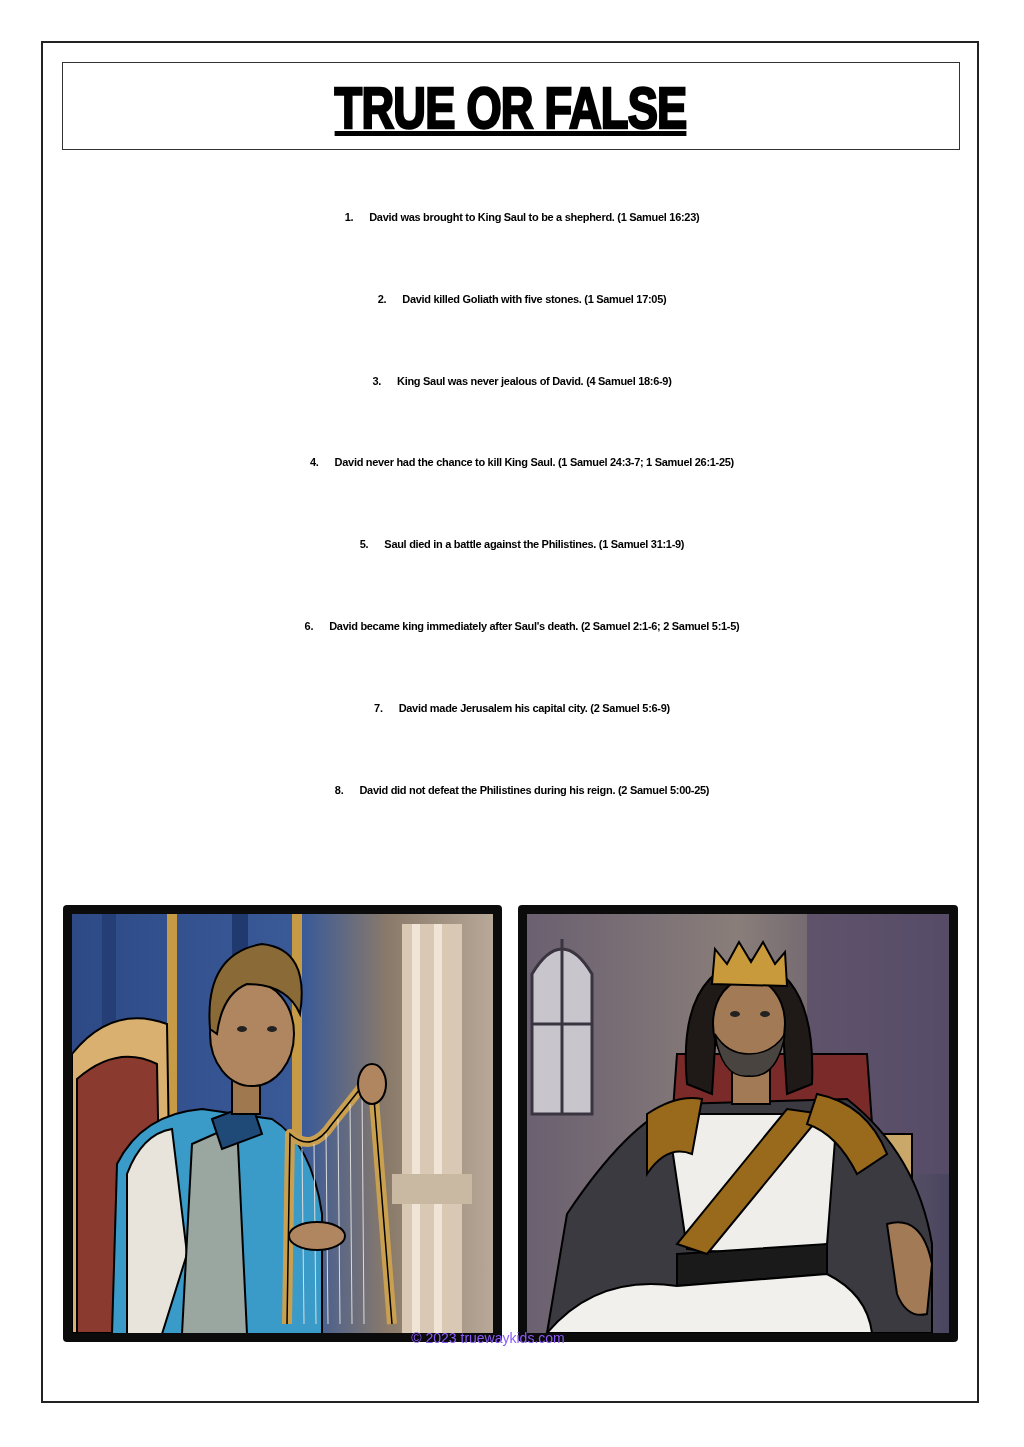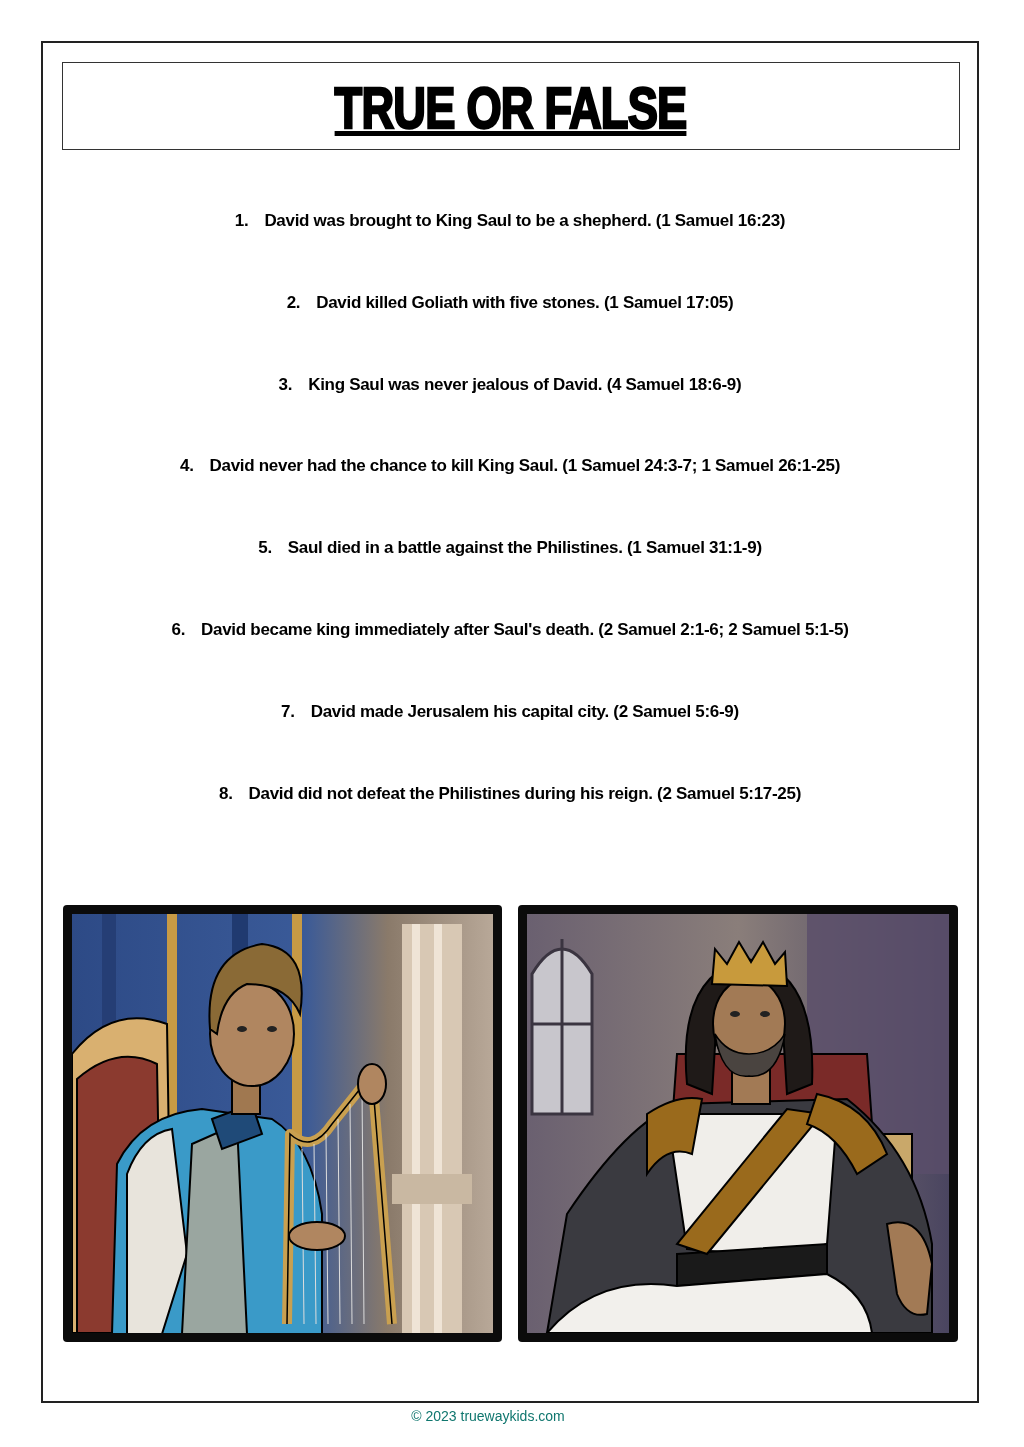--- a/index.html
+++ b/index.html
@@ -1,46 +1,46 @@
 <!DOCTYPE html>
 <html><head>
 <meta charset="utf-8">
 <style>
   html, body { margin:0; padding:0; background:#ffffff; }
   body { width:1024px; height:1447px; position:relative; overflow:hidden; font-family:"Liberation Sans", sans-serif; color:#000; }
   .page-border { position:absolute; left:41px; top:41px; width:938px; height:1362px; border:2px solid #222; box-sizing:border-box; }
   .title-box { position:absolute; left:62px; top:62px; width:898px; height:88px; border:1.5px solid #333; box-sizing:border-box; display:flex; align-items:center; justify-content:center;text-decoration:underline; }
   .title { font-family:"Liberation Sans", sans-serif; font-weight:900; font-size:58px; letter-spacing:-1px; transform:scaleX(0.78); transform-origin:center; -webkit-text-stroke:2.5px #000; line-height:1; margin-top:4px; }
   .questions { position:absolute; left:41px; top:200px; width:938px; }
-  .q { position:absolute; left:0; width:938px; text-align:center; font-family:"Liberation Sans", sans-serif; font-weight:bold; font-size:17px; letter-spacing:-0.3px; white-space:nowrap; }
+  .q { position:absolute; left:12px; width:938px; text-align:center; font-family:"Liberation Sans", sans-serif; font-weight:bold; font-size:11px; letter-spacing:-0.3px; white-space:nowrap; }
   .q .num { margin-right:16px; }
   .panel { position:absolute; top:905px; height:437px; background:#0b0b0b; border-radius:4px; box-sizing:border-box; padding:9px; }
   .panel-left { left:63px; width:439px; }
   .panel-right { left:518px; width:440px; }
   .panel-inner { width:100%; height:100%; position:relative; overflow:hidden; }
-  .footer { position:absolute; top:1408px; left:0; width:976px; text-align:center; font-size:14px; color:#0f766e; }
+  .footer { position:absolute; top:1330px; left:0; width:976px; text-align:center; font-size:14px; color:#8b5cf6; }
 </style>
 </head>
 <body>
 
 <div class="page-border"></div>
 
 <div class="title-box">
   <div class="title">TRUE OR FALSE</div>
 </div>
 
 <div class="questions">
   <div class="q" style="top:11px"><span class="num">1.</span><span>David was brought to King Saul to be a shepherd. (1 Samuel 16:23)</span></div>
   <div class="q" style="top:93px"><span class="num">2.</span><span>David killed Goliath with five stones. (1 Samuel 17:05)</span></div>
   <div class="q" style="top:175px"><span class="num">3.</span><span>King Saul was never jealous of David. (4 Samuel 18:6-9)</span></div>
   <div class="q" style="top:256px"><span class="num">4.</span><span>David never had the chance to kill King Saul. (1 Samuel 24:3-7; 1 Samuel 26:1-25)</span></div>
   <div class="q" style="top:338px"><span class="num">5.</span><span>Saul died in a battle against the Philistines. (1 Samuel 31:1-9)</span></div>
   <div class="q" style="top:420px"><span class="num">6.</span><span>David became king immediately after Saul's death. (2 Samuel 2:1-6; 2 Samuel 5:1-5)</span></div>
   <div class="q" style="top:502px"><span class="num">7.</span><span>David made Jerusalem his capital city. (2 Samuel 5:6-9)</span></div>
-  <div class="q" style="top:584px"><span class="num">8.</span><span>David did not defeat the Philistines during his reign.  (2 Samuel 5:17-25)</span></div>
+  <div class="q" style="top:584px"><span class="num">8.</span><span>David did not defeat the Philistines during his reign.  (2 Samuel 5:00-25)</span></div>
 </div>
 
 <div class="panel panel-left">
   <div class="panel-inner">
     <svg width="421" height="419" viewBox="0 0 421 419">
       <defs>
         <linearGradient id="bgL" x1="0" y1="0" x2="1" y2="0">
           <stop offset="0" stop-color="#2d4a86"></stop>
           <stop offset="0.55" stop-color="#3a5a98"></stop>
           <stop offset="0.75" stop-color="#8a7a6a"></stop>

